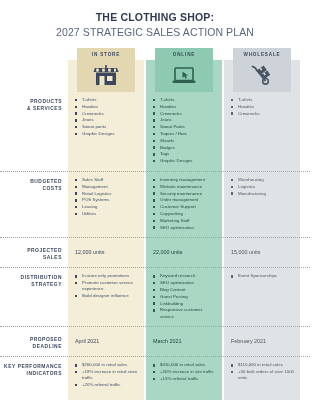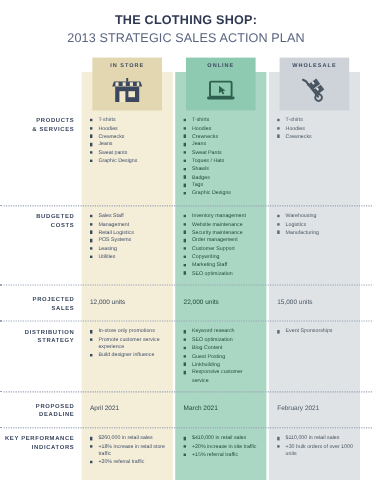--- a/index.html
+++ b/index.html
@@ -196,21 +196,21 @@
   .row-kpi .rowlabel,
   .row-kpi .cell { min-height: 42px; }
 </style>
 </head>
 <body>
 
 <div class="page">
 
   <div class="title-block">
     <div class="title-main">THE CLOTHING SHOP:</div>
-    <div class="title-sub">2013 STRATEGIC SALES ACTION PLAN</div>
+    <div class="title-sub">2027 STRATEGIC SALES ACTION PLAN</div>
   </div>
 
   <div class="grid">
 
     <div class="bands">
       <div class="band band-a"></div>
       <div class="band band-b"></div>
       <div class="band band-c"></div>
     </div>
 

